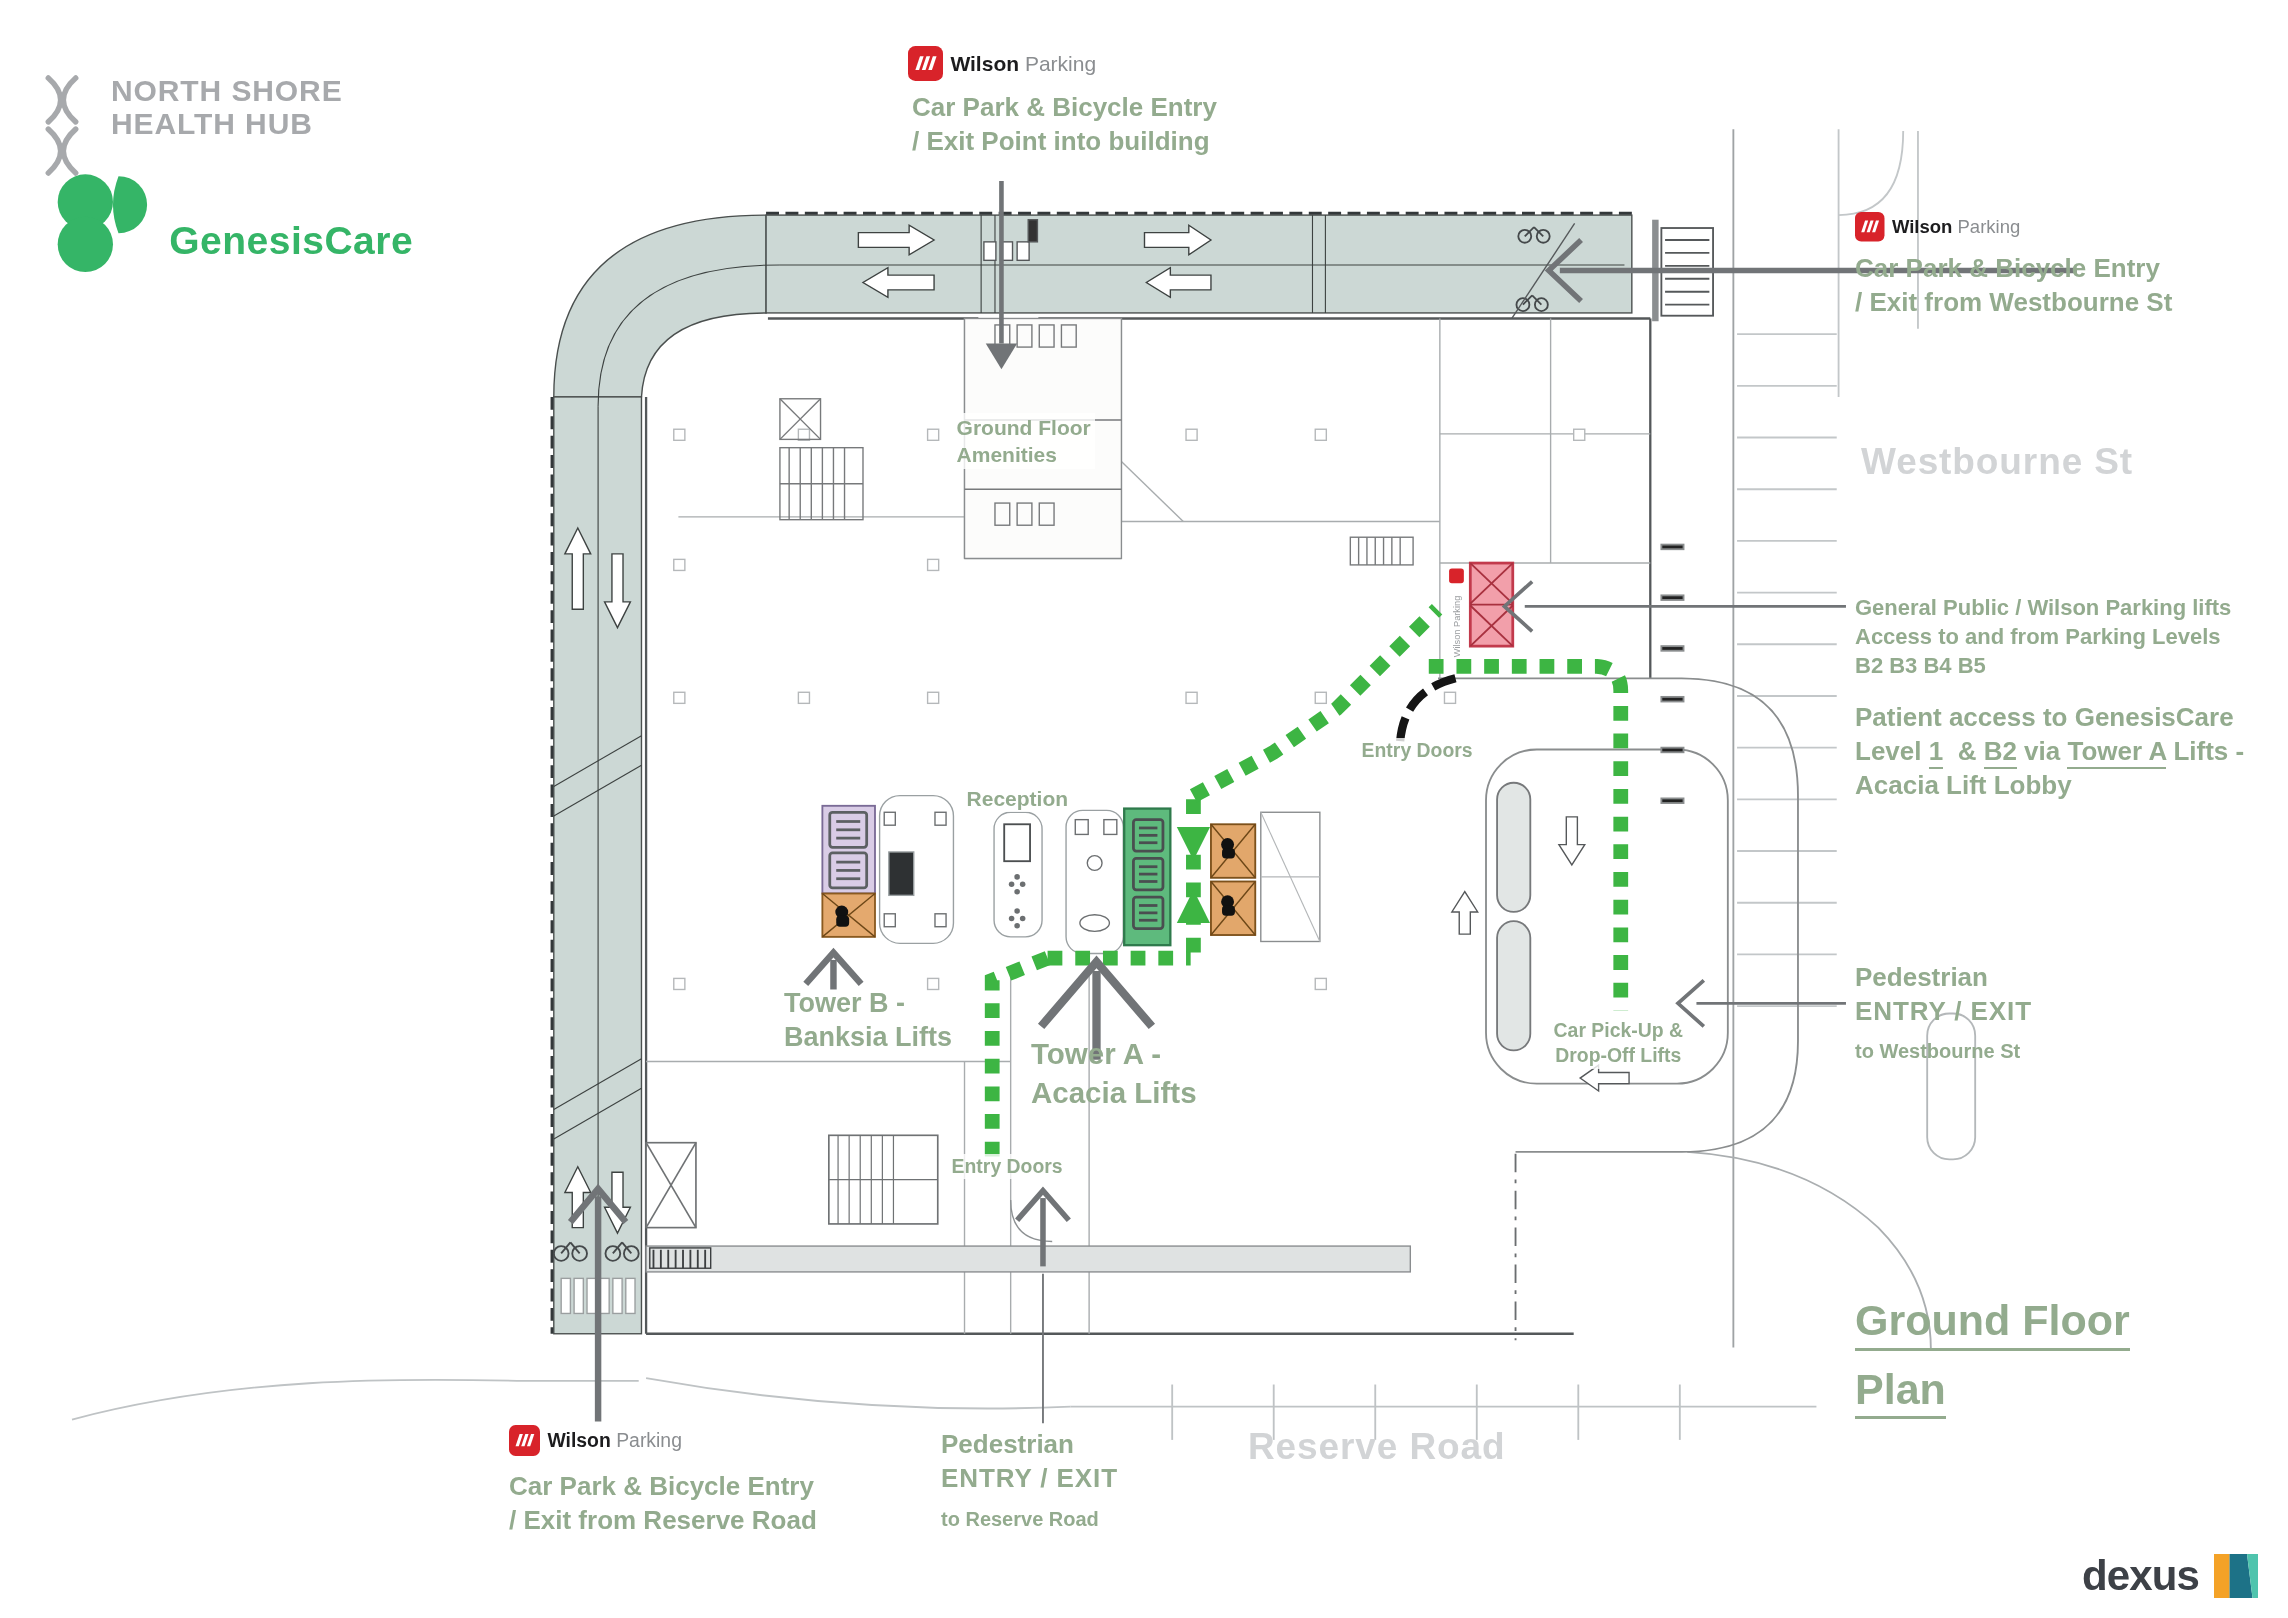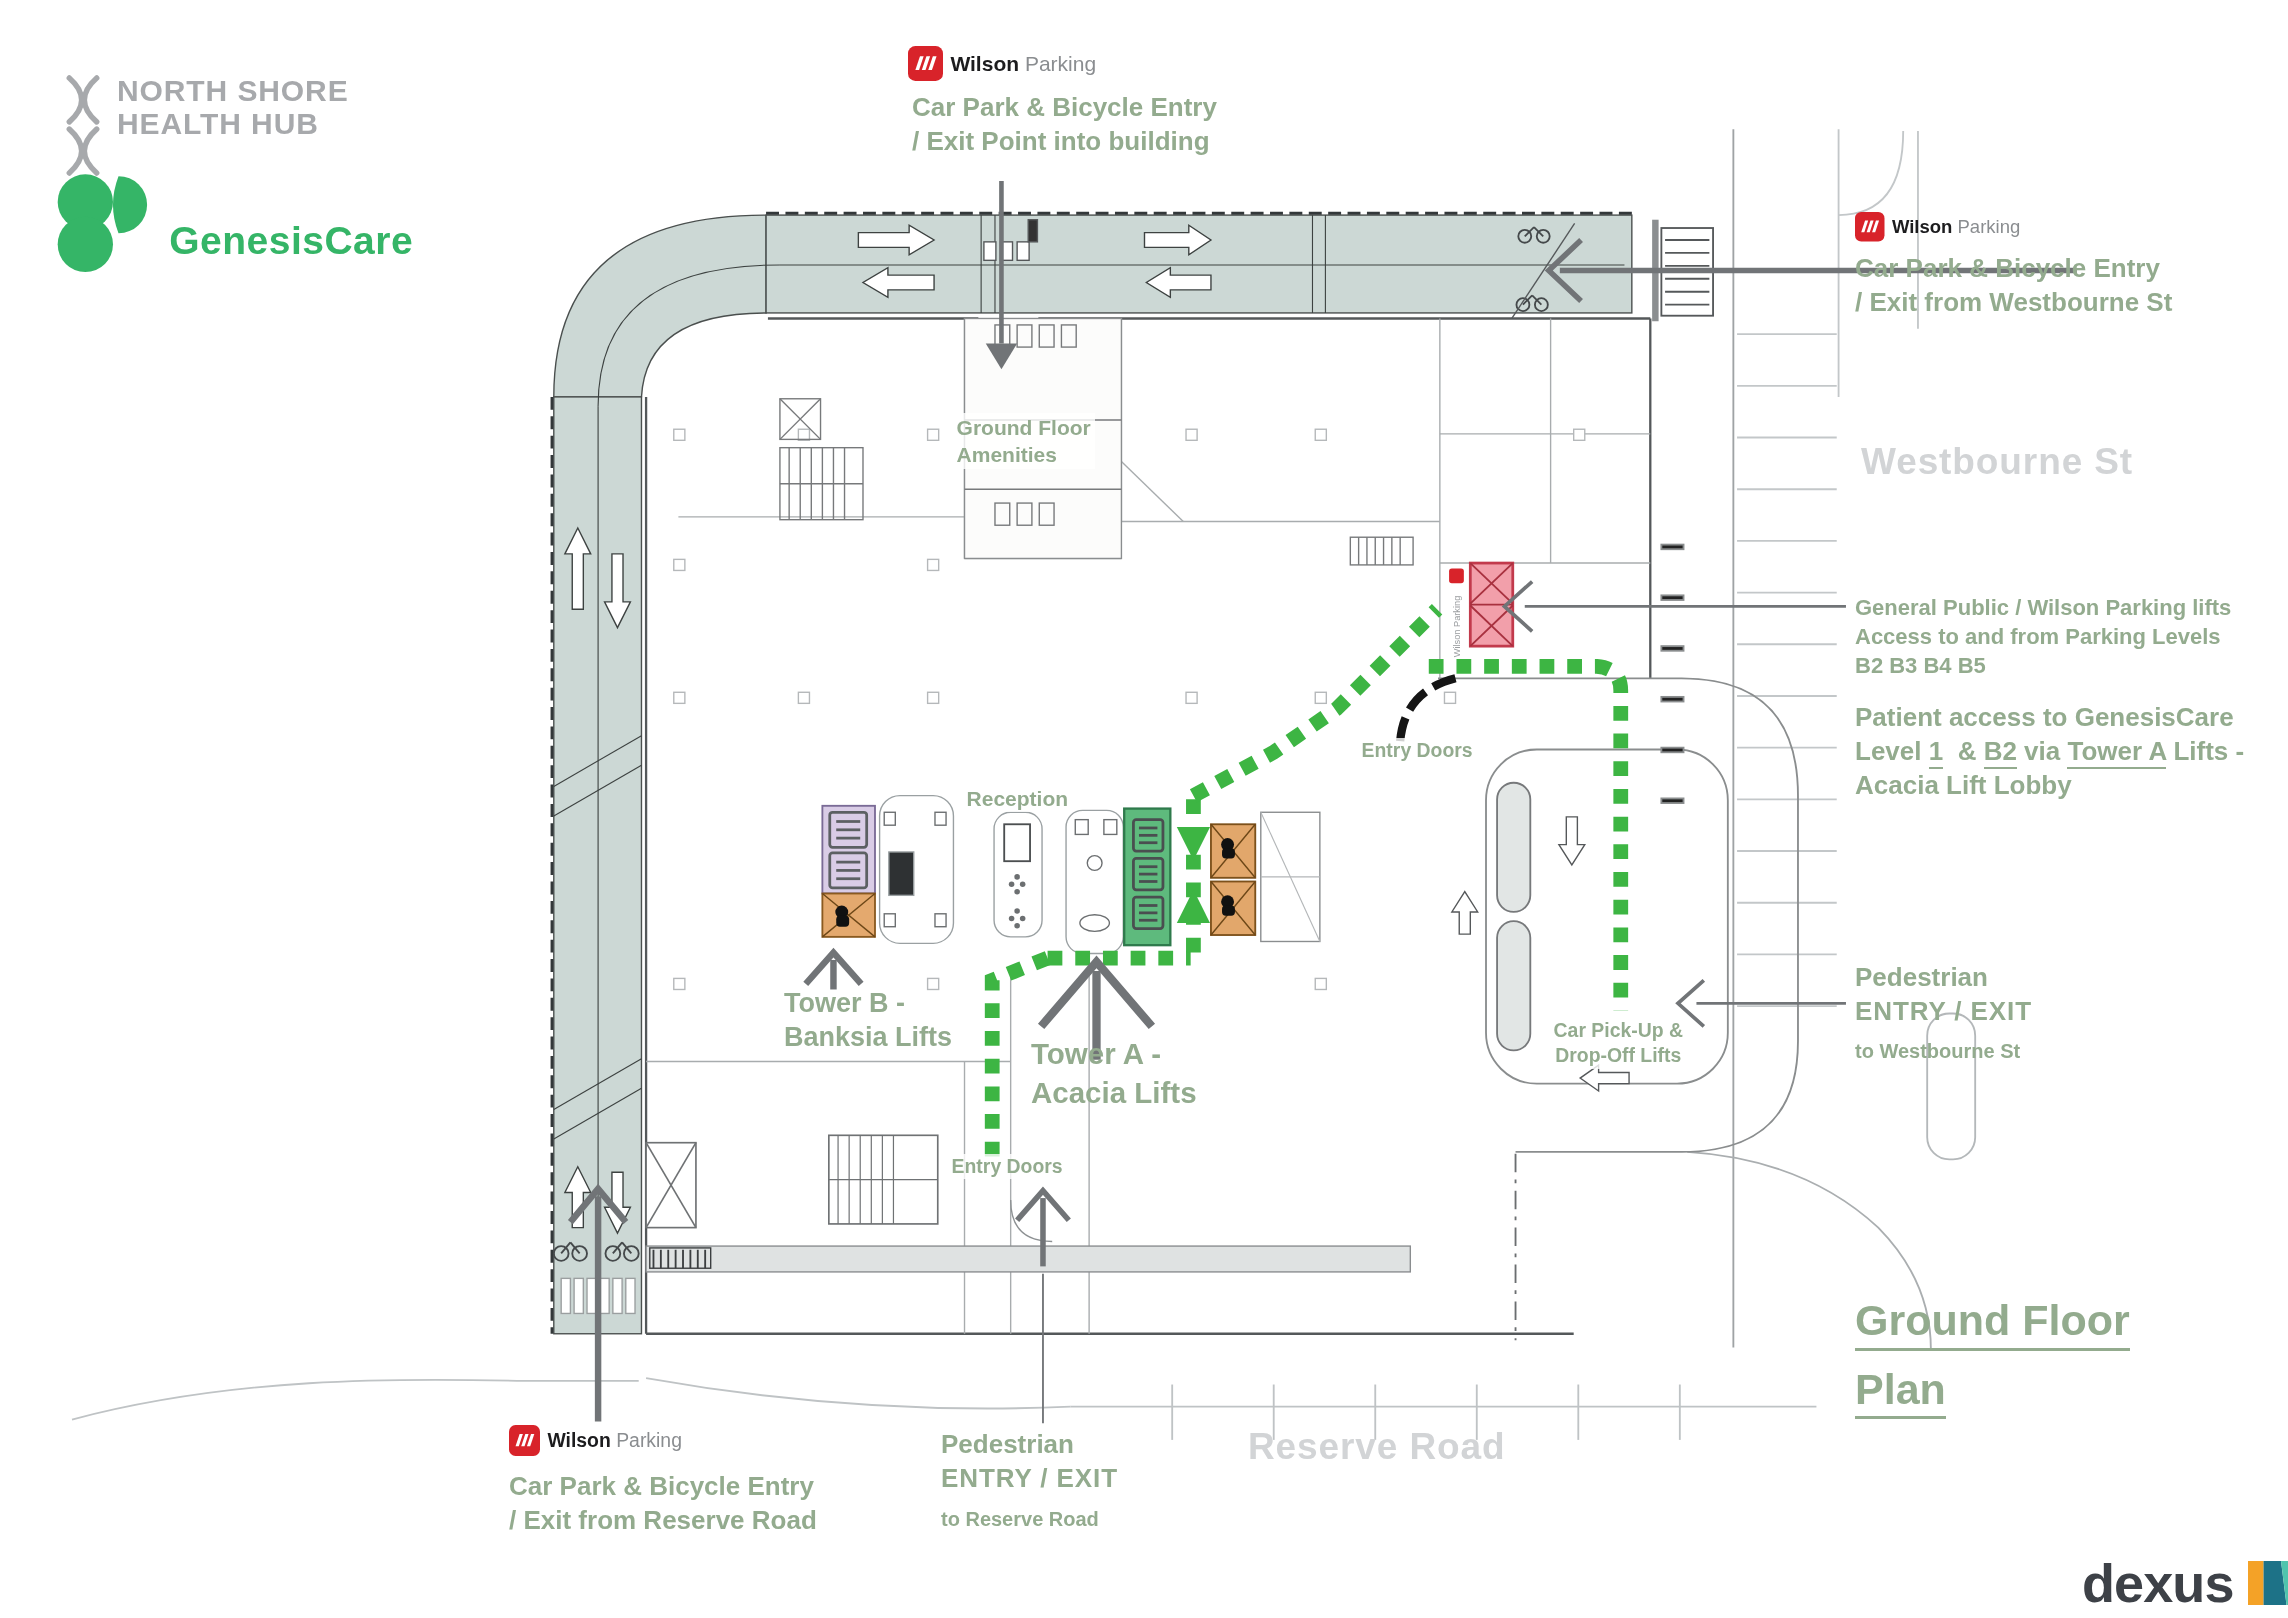--- a/index.html
+++ b/index.html
@@ -13,21 +13,21 @@
   .ann-sm{font-size:20px;line-height:24px;}
   .plan-label{font-weight:700;color:#93ab8e;background:rgba(255,255,255,.8);padding:0.9px 4.6px;}
   .nshh-text{color:#a7a9ac;font-weight:700;font-size:30px;line-height:33px;letter-spacing:0.9px;}
   .gc-text{color:#35b567;font-weight:700;font-size:39px;letter-spacing:0.5px;}
   .wilson-row{display:flex;align-items:center;gap:7.4px;}
   .wilson-bold{font-weight:700;color:#1c1c1e;}
   .wilson-light{font-weight:400;color:#8a8d90;}
   .u{border-bottom:2.8px solid #93ab8e;padding-bottom:0.9px;}
   .title-line{font-size:43px;line-height:52px;color:#93ab8e;font-weight:700;}
   .title-u{border-bottom:3.7px solid #93ab8e;padding-bottom:3.7px;}
-  .dexus-text{font-size:54px;font-weight:700;color:#3d4147;letter-spacing:-0.9px;}
+  .dexus-text{font-size:42px;font-weight:700;color:#3d4147;letter-spacing:-0.9px;}
   svg text{font-family:"Liberation Sans",sans-serif;}
 </style>
 </head>
 <body>
 
 <div id="canvas">
 
   <svg class="abs" style="left:0;top:0" width="2289" height="1619" viewBox="0 0 2480 1754">
 
     <g stroke="#c3c7c9" stroke-width="2" fill="none">
@@ -433,21 +433,21 @@
       <line x1="1130" y1="1298" x2="1130" y2="1372" stroke-width="6"></line>
       <line x1="1130" y1="1380" x2="1130" y2="1542" stroke-width="2"></line>
 
       <polyline points="618,1324 648,1288 678,1324" stroke-width="7"></polyline>
       <line x1="648" y1="1296" x2="648" y2="1540" stroke-width="7"></line>
     </g>
 
     <polygon points="1765,1162 1732,1162 1732,1154 1712,1168 1732,1182 1732,1174 1765,1174" fill="#fff" stroke="#55585a" stroke-width="1.5"></polygon>
   </svg>
 
-  <div class="abs" style="left:62px;top:74px;display:flex;gap:13px;">
+  <div class="abs" style="left:41px;top:74px;display:flex;gap:28px;">
     <svg width="42" height="103" viewBox="0 0 46 112">
       <g stroke="#a7a9ac" stroke-width="6" fill="none" stroke-linecap="round">
         <path d="M8,4 C26,20 26,36 8,52"></path>
           <path d="M38,4 C20,20 20,36 38,52"></path>
         <path d="M8,60 C26,76 26,92 8,108"></path>
           <path d="M38,60 C20,76 20,92 38,108"></path>
       </g>
     </svg>
     <div>
       <div class="nshh-text">NORTH SHORE</div>

